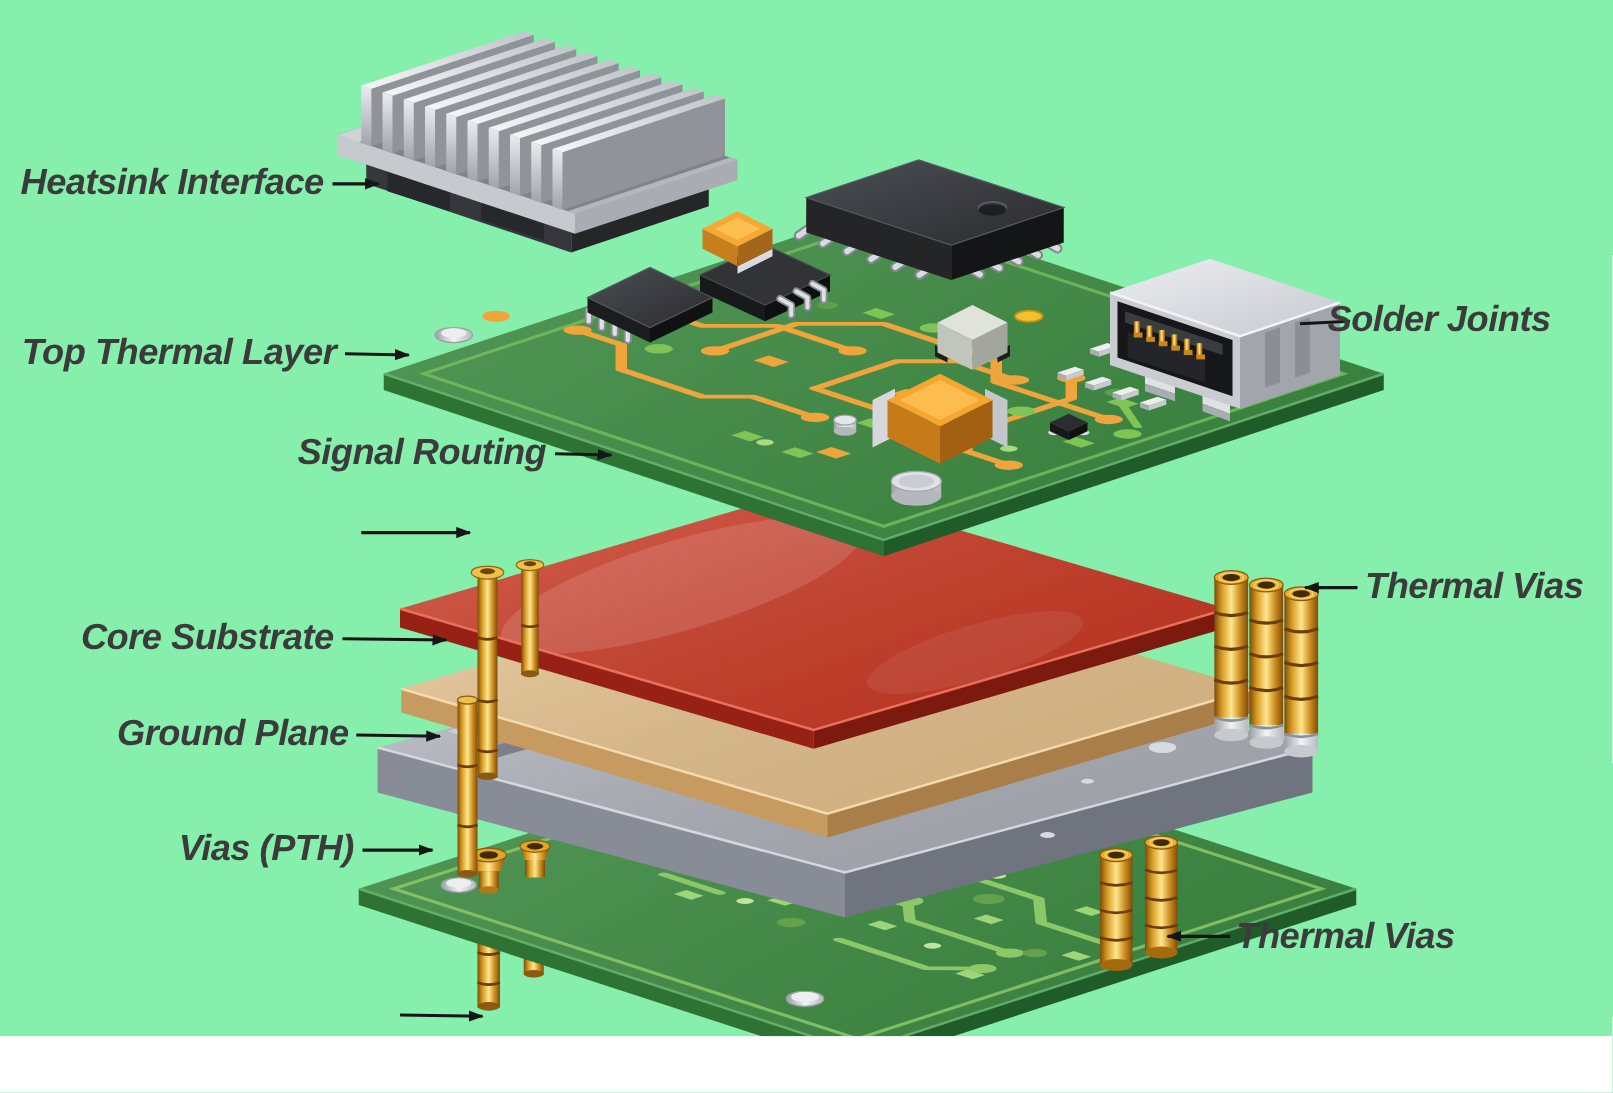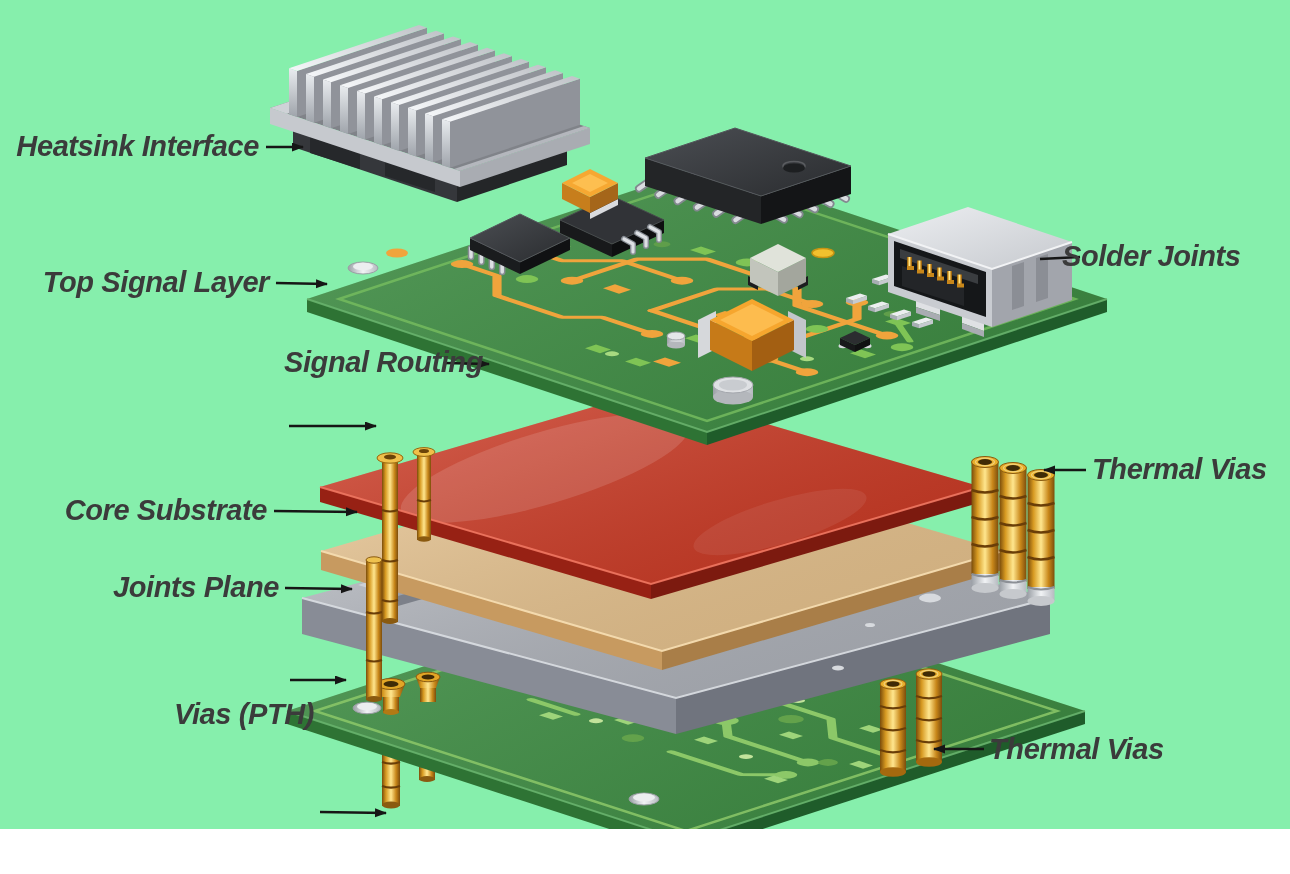--- a/index.html
+++ b/index.html
@@ -500,21 +500,21 @@
     <line x1="285" y1="588" x2="352" y2="589" marker-end="url(#arrowR)"></line>
     <line x1="290" y1="680" x2="346" y2="680" marker-end="url(#arrowR)"></line>
     <line x1="320" y1="812" x2="386" y2="813" marker-end="url(#arrowR)"></line>
     <line x1="1040" y1="259" x2="1080" y2="257"></line>
     <line x1="1086" y1="470" x2="1044" y2="470" marker-end="url(#arrowR)"></line>
     <line x1="984" y1="749" x2="934" y2="749" marker-end="url(#arrowR)"></line>
   </g>
 </svg>
 
   <div class="label left-col" style="right:1031px;top:131px;">Heatsink Interface</div>
-  <div class="label left-col" style="right:1021px;top:267px;">Top Signal Layer</div>
-  <div class="label left-col" style="right:807px;top:347px;">Signal Routing</div>
+  <div class="label left-col" style="right:1021px;top:267px;">Top Thermal Layer</div>
+  <div class="label left-col" style="right:853px;top:347px;">Signal Routing</div>
   <div class="label left-col" style="right:1023px;top:495px;">Core Substrate</div>
-  <div class="label left-col" style="right:1011px;top:572px;">Joints Plane</div>
-  <div class="label left-col" style="right:976px;top:664px;margin-top:35px;">Vias (PTH)</div>
+  <div class="label left-col" style="right:1011px;top:572px;">Ground Plane</div>
+  <div class="label left-col" style="right:1007px;top:664px;">Vias (PTH)</div>
   <div class="label right-col" style="left:1062px;top:241px;">Solder Joints</div>
   <div class="label right-col" style="left:1092px;top:454px;">Thermal Vias</div>
   <div class="label right-col" style="left:989px;top:734px;">Thermal Vias</div>
 </div>
 
 </body></html>

